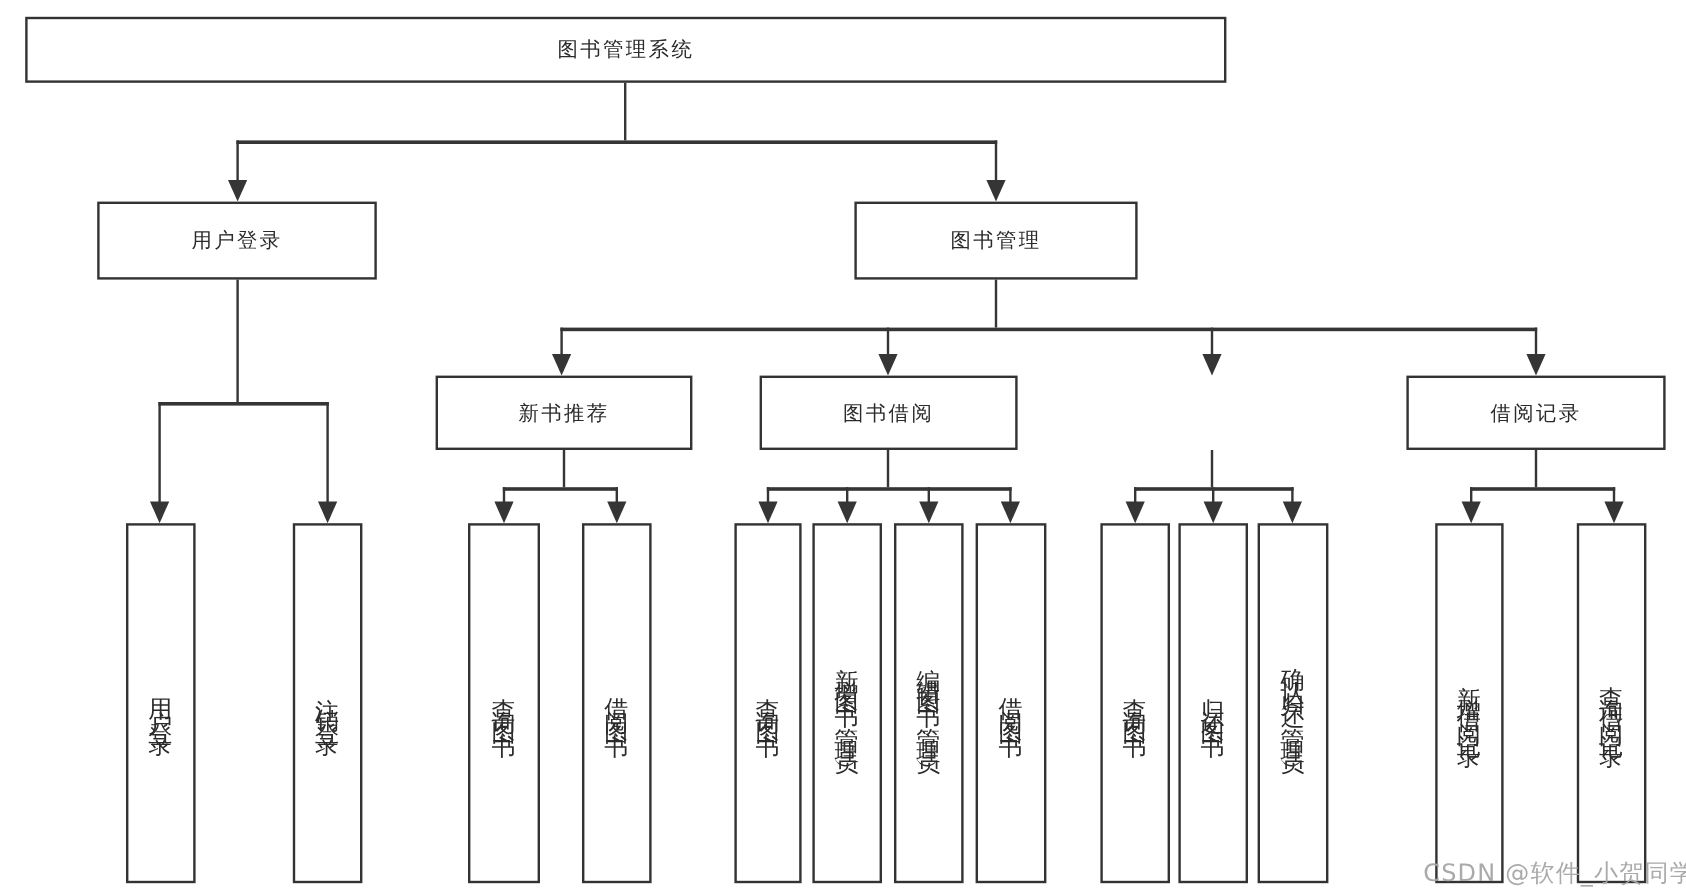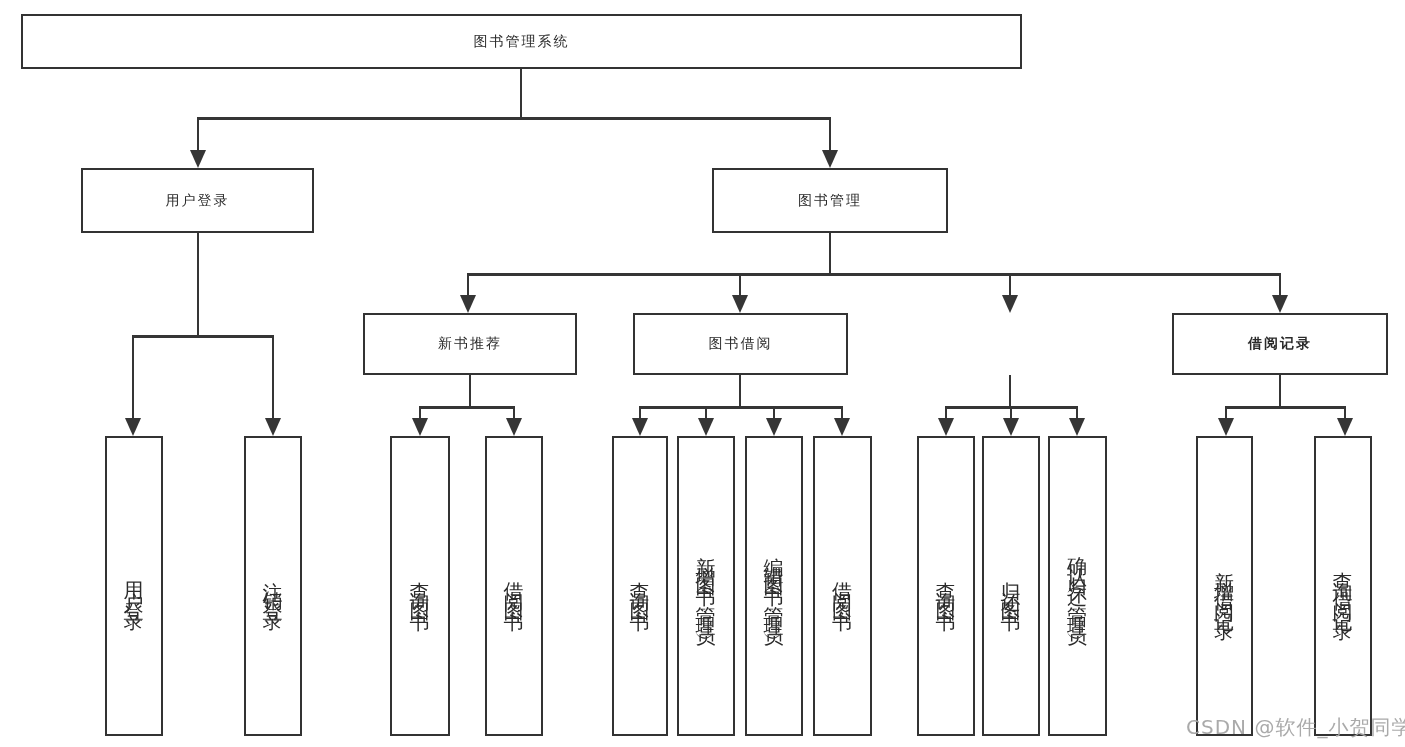--- a/index.html
+++ b/index.html
@@ -18,21 +18,21 @@
   .node {
     position: absolute;
     background: #ffffff;
     border: 2.5px solid #333333;
     display: flex;
     align-items: center;
     justify-content: center;
     color: #2b2b2b;
   }
   .node .lbl {
-    font-size: 14px;
+    font-size: 17px;
     letter-spacing: 2px;
     white-space: nowrap;
     color: #2b2b2b;
   }
   .leaf .lbl-v {
     writing-mode: vertical-rl;
     font-size: 20px;
     line-height: 1;
     letter-spacing: 10px;
     color: #2b2b2b;
@@ -102,21 +102,21 @@
   <div class="arrow" style="left:732px; top:295px;"></div>
   <div class="arrow" style="left:1002px; top:295px;"></div>
   <div class="arrow" style="left:1272px; top:295px;"></div>
 
   <div class="node" style="left:363px; top:313px; width:214px; height:62px;">
     <span class="lbl">新书推荐</span>
   </div>
   <div class="node" style="left:633px; top:313px; width:215px; height:62px;">
     <span class="lbl">图书借阅</span>
   </div>
-  <div class="node" style="left:1172px; top:313px; width:216px; height:62px;font-weight:bold;">
+  <div class="node" style="left:1172px; top:313px; width:216px; height:62px;">
     <span class="lbl">借阅记录</span>
   </div>
 
   <div class="vline" style="left:468.75px; top:375px; height:31px;"></div>
   <div class="hline" style="left:418.75px; top:406px; width:96.5px;"></div>
   <div class="vline" style="left:418.75px; top:406px; height:14px;"></div>
   <div class="vline" style="left:512.75px; top:406px; height:14px;"></div>
   <div class="arrow" style="left:412px; top:418px;"></div>
   <div class="arrow" style="left:506px; top:418px;"></div>
 

